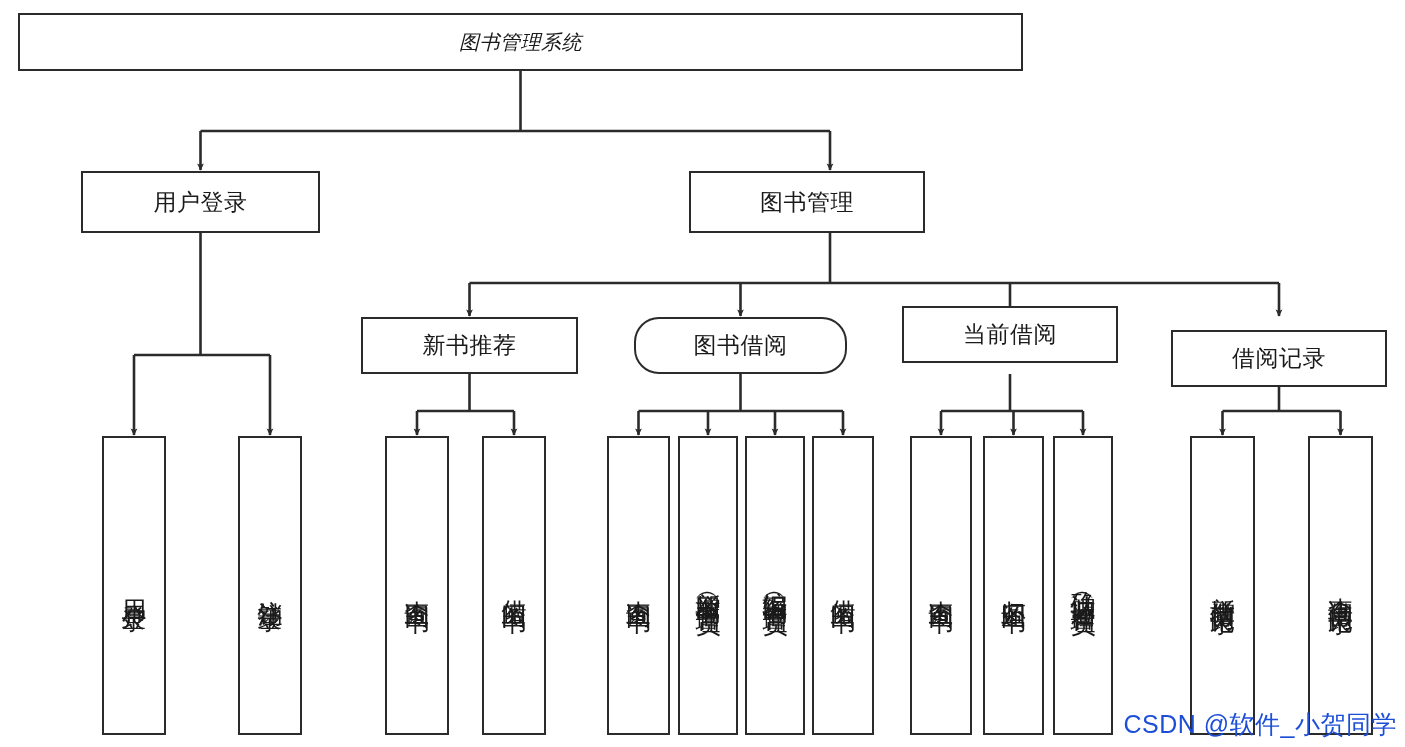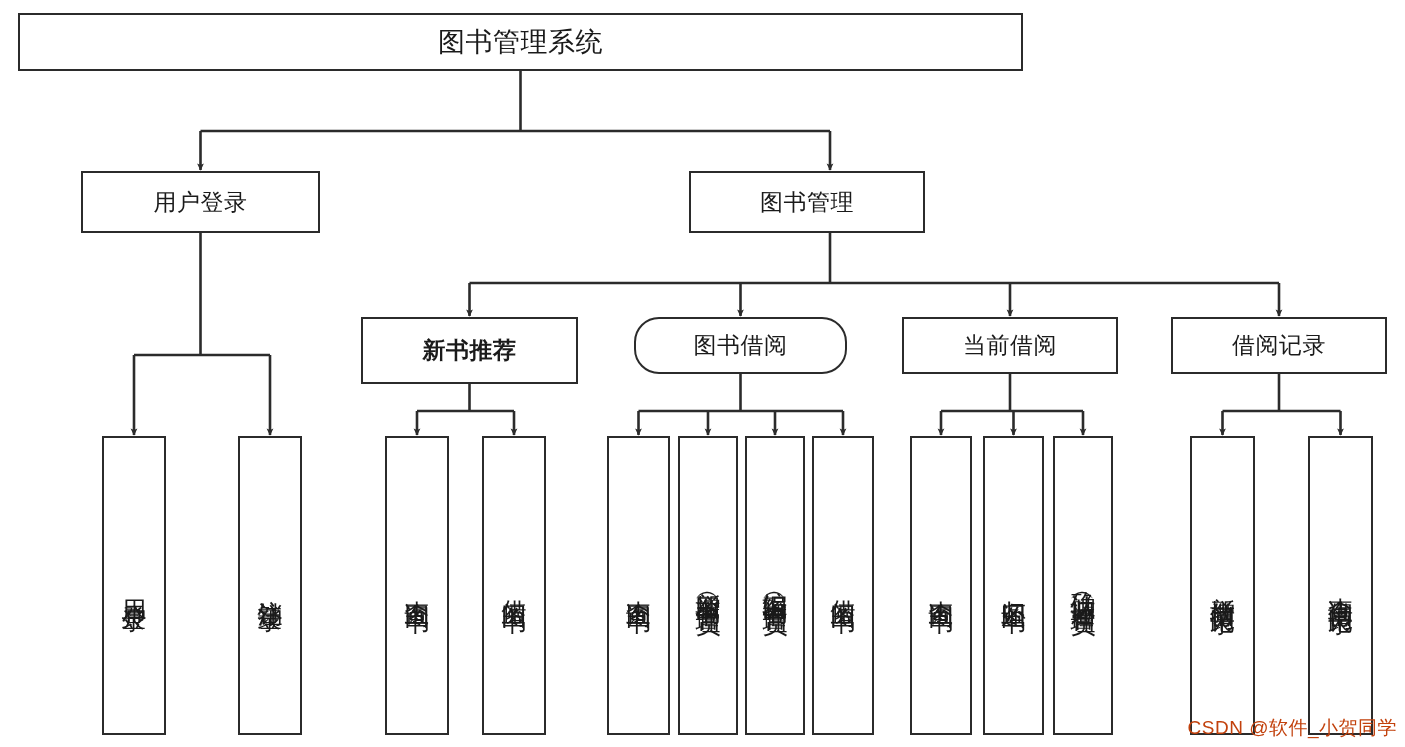--- a/index.html
+++ b/index.html
@@ -42,42 +42,43 @@
     line-height: 1.05;
     letter-spacing: 0.5px;
     white-space: nowrap;
   }
   
   .node.h .label {
     font-size: 23px;
     writing-mode: horizontal-tb;
   }
   .node.root .label {
-    font-size: 27px;
+    font-size: 20px;
+    font-style: italic;
   }
   
   .node.v {
     align-items: center;
     justify-content: center;
     padding: 4px 0;
   }
   .node.v .label {
     writing-mode: vertical-rl;
     text-orientation: upright;
     font-size: 25px;
     line-height: 1.0;
     letter-spacing: 3px;
     white-space: nowrap;
   }
   .watermark {
     position: absolute;
     right: 8px;
     bottom: 6px;
-    font-size: 19px;
-    color: #c2410c;
+    font-size: 25px;
+    color: #1d4ed8;
     letter-spacing: 0.5px;
     z-index: 5;
     white-space: nowrap;
     font-family: "Liberation Sans", "DejaVu Sans", sans-serif;
   }
 </style>
 </head>
 <body>
 
 <div id="canvas">
@@ -128,30 +129,30 @@
   <div id="nodes">
       <div class="node h root" style="left: 18px; top: 13px; width: 1005px; height: 58px;">
         <span class="label">图书管理系统</span>
       </div>
       <div class="node h" style="left: 81px; top: 171px; width: 239px; height: 62px;">
         <span class="label">用户登录</span>
       </div>
       <div class="node h" style="left: 689px; top: 171px; width: 236px; height: 62px;">
         <span class="label">图书管理</span>
       </div>
-      <div class="node h" style="left: 361px; top: 317px; width: 217px; height: 67px; font-weight: bold;">
+      <div class="node h" style="left: 361px; top: 317px; width: 217px; height: 57px;">
         <span class="label">新书推荐</span>
       </div>
       <div class="node h" style="left: 634px; top: 317px; width: 213px; height: 57px; border-radius: 25px;">
         <span class="label">图书借阅</span>
       </div>
-      <div class="node h" style="left: 902px; top: 317px; width: 216px; height: 57px;">
+      <div class="node h" style="left: 902px; top: 306px; width: 216px; height: 57px;">
         <span class="label">当前借阅</span>
       </div>
-      <div class="node h" style="left: 1171px; top: 317px; width: 216px; height: 57px;">
+      <div class="node h" style="left: 1171px; top: 330px; width: 216px; height: 57px;">
         <span class="label">借阅记录</span>
       </div>
       <div class="node v" style="left: 102px; top: 436px; width: 64px; height: 299px;">
         <span class="label">用户登录</span>
       </div>
       <div class="node v" style="left: 238px; top: 436px; width: 64px; height: 299px;">
         <span class="label">注销登录</span>
       </div>
       <div class="node v" style="left: 385px; top: 436px; width: 64px; height: 299px;">
         <span class="label">查询图书</span>

